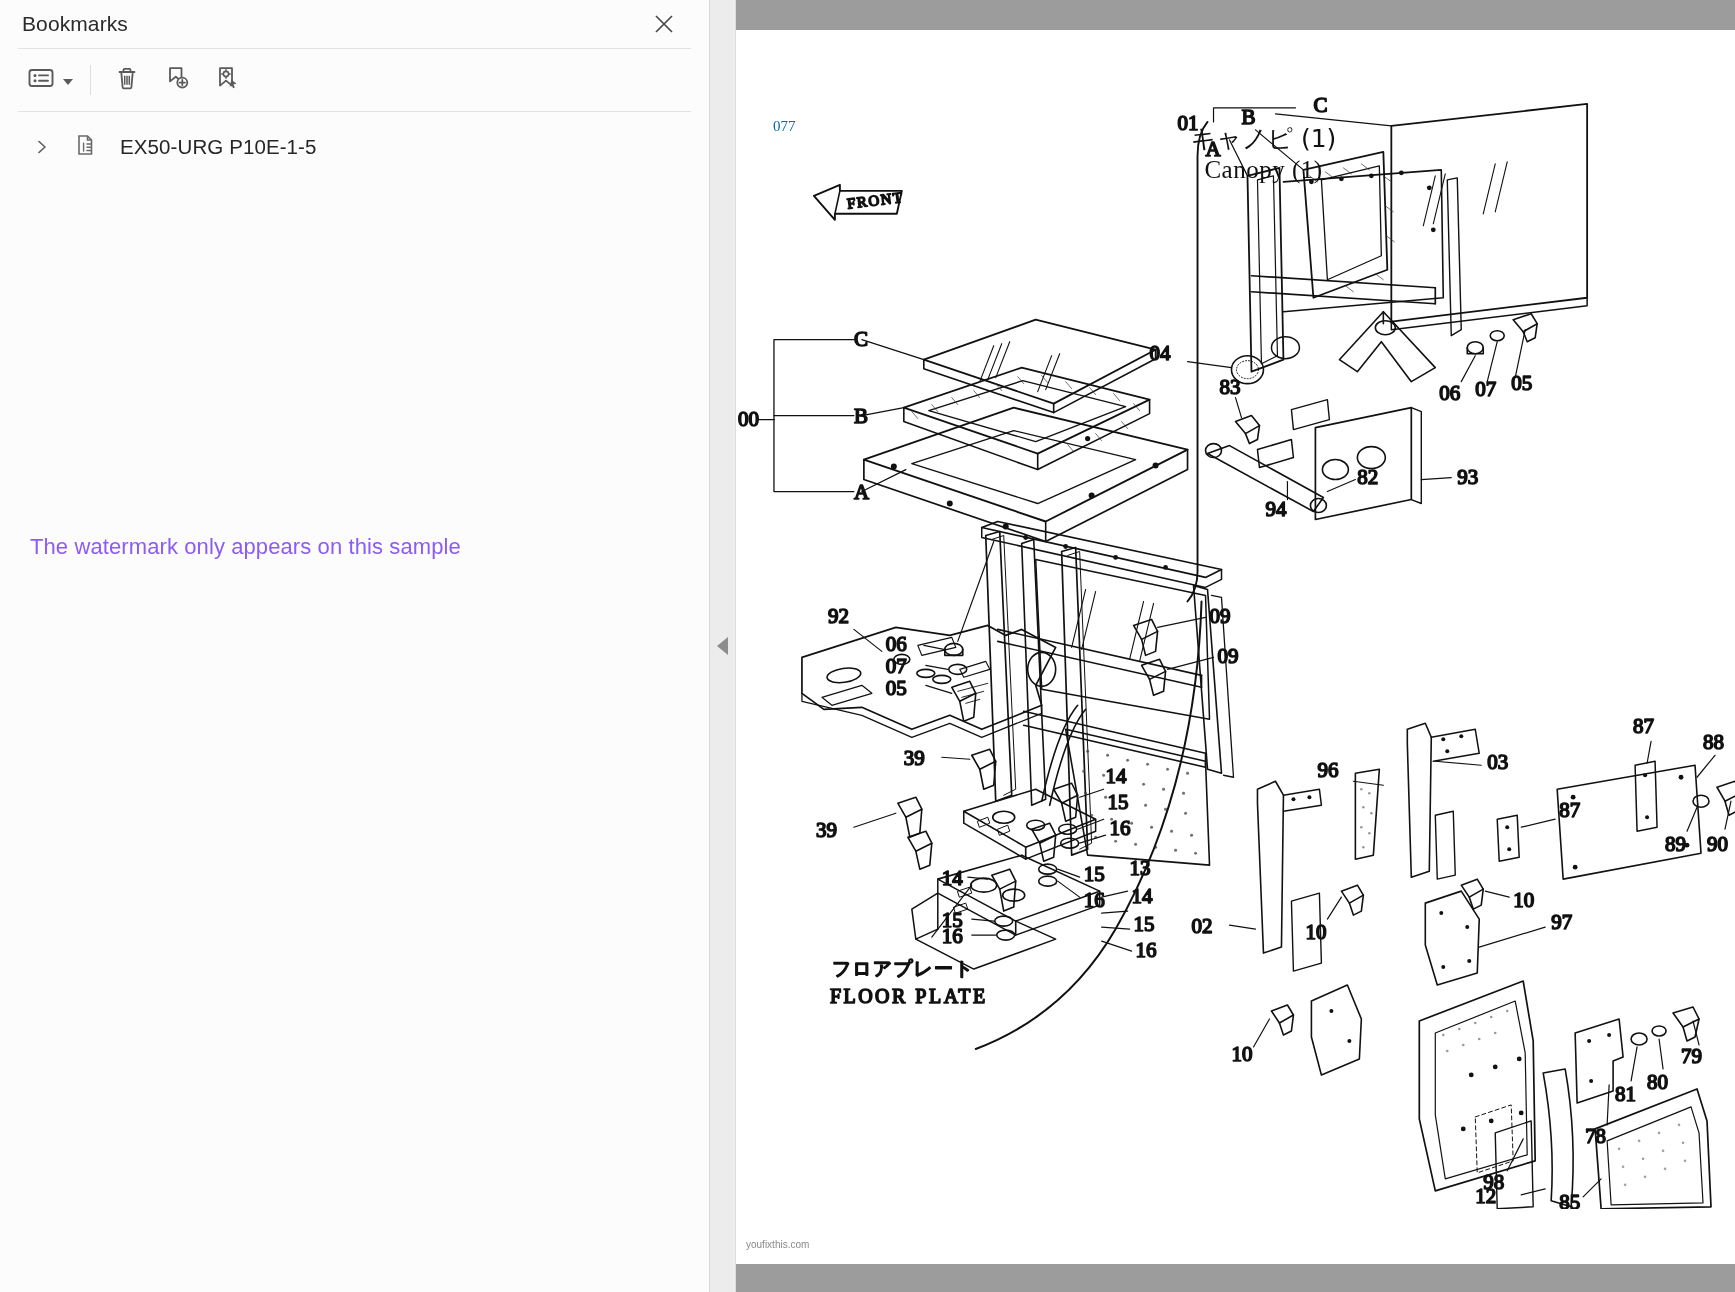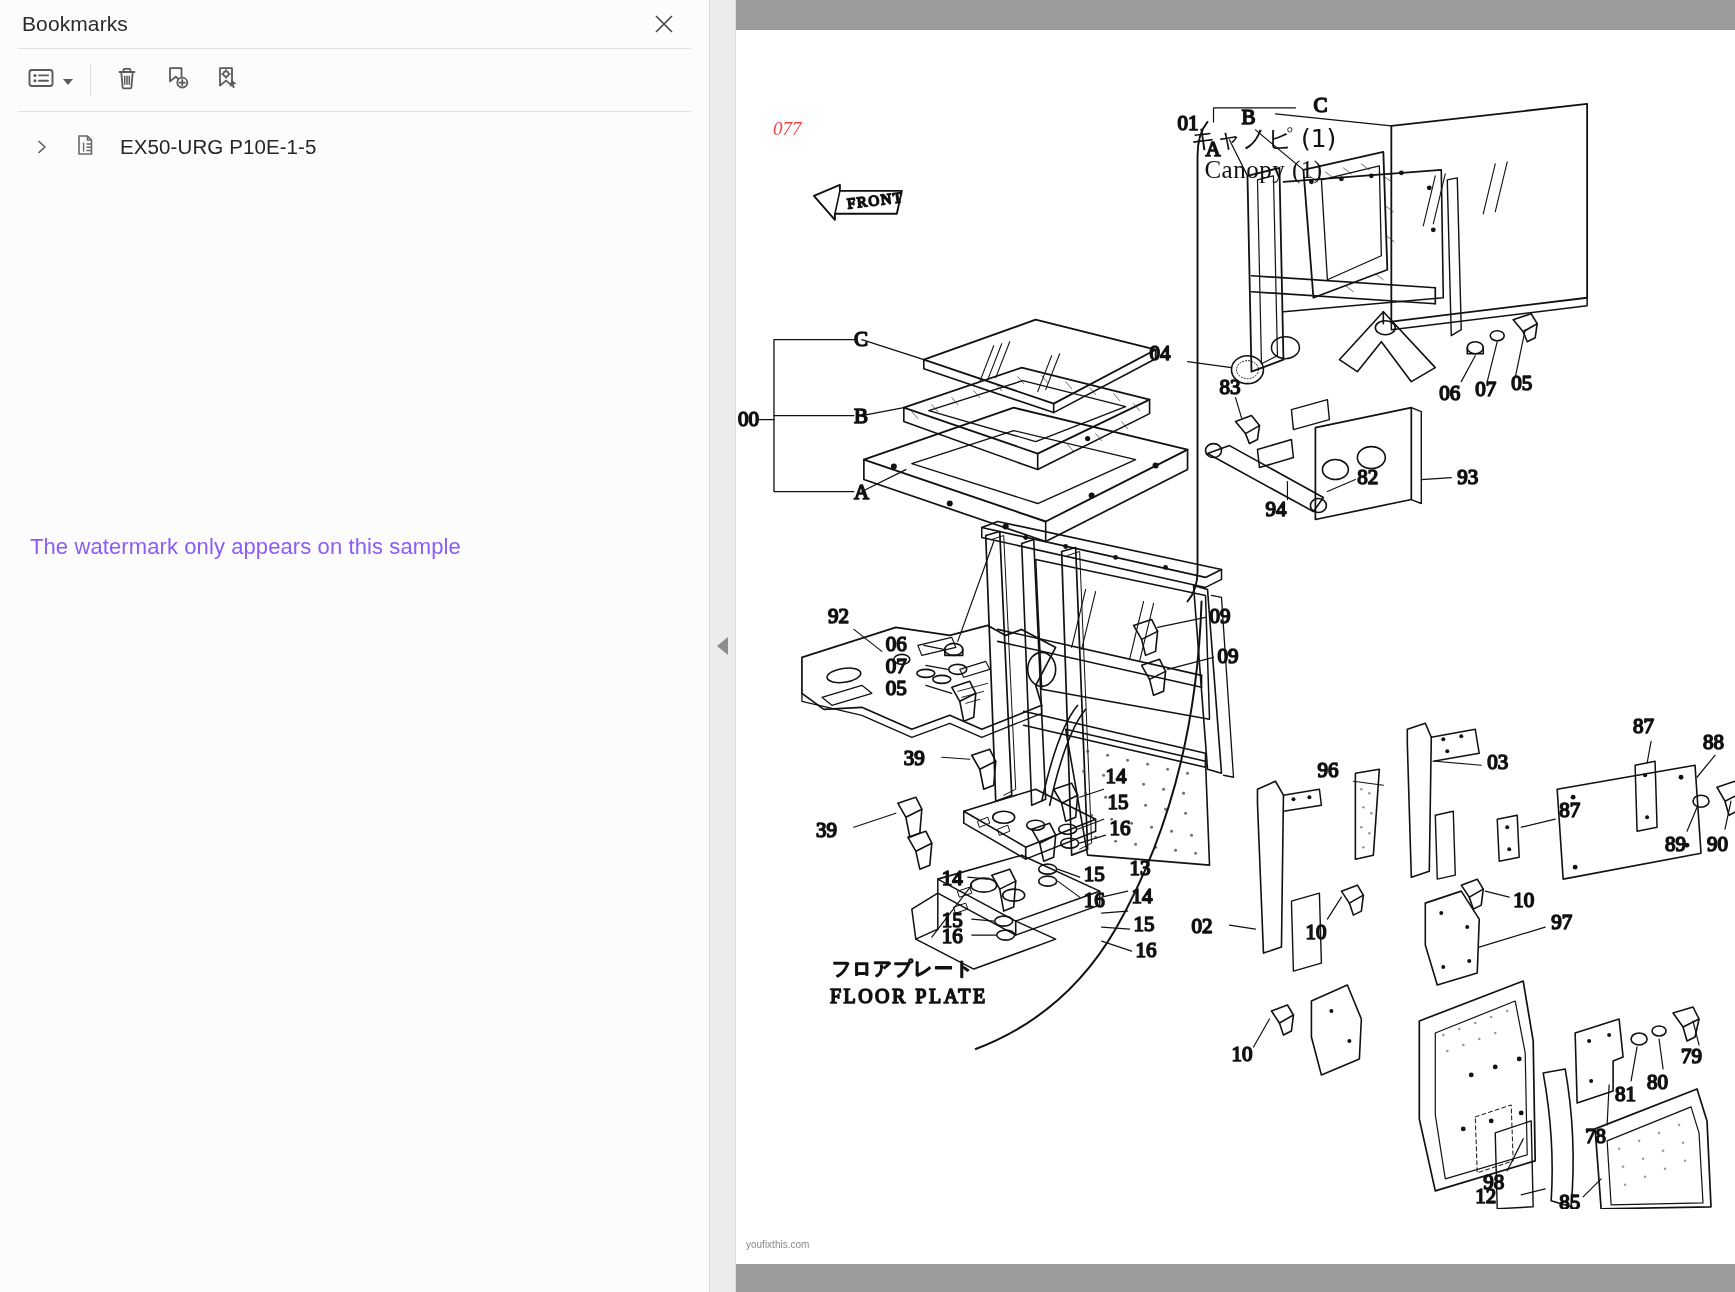--- a/index.html
+++ b/index.html
@@ -79,22 +79,22 @@
     border-bottom: 9px solid transparent; border-right: 11px solid #8d8d8d;
     cursor: pointer;
   }
   .page-area { flex: 1; position: relative; background: #fff; overflow: hidden; }
   .band { position: absolute; left: 0; right: 0; background: #9c9c9c; }
   .band-top { top: 0; height: 30px; }
   .band-bottom { bottom: 0; height: 28px; }
 
   .page { position: absolute; top: 30px; bottom: 28px; left: 0; right: 0;
           background: #fff; }
-  .pg-num { position: absolute; left: 37px; top: 88px; font-size: 19px;
-            color: #ef4444; font-family: "Liberation Serif", serif; font-style: italic; }
+  .pg-num { position: absolute; left: 37px; top: 88px; font-size: 15px;
+            color: #0369a1; font-family: "Liberation Serif", serif; }
   .pg-title { position: absolute; left: 16px; right: 0; top: 94px;
               text-align: center; padding-left: 40px; }
   .pg-title .jp { font-size: 25px; color: #111; line-height: 1.22;
                   font-family: "DejaVu Sans", sans-serif; }
   .pg-title .en { font-size: 25px; color: #111; line-height: 1.22;
                   font-family: "Liberation Serif", serif; letter-spacing: .5px; }
   .footer-url { position: absolute; left: 10px; bottom: 14px; font-size: 10px;
                 color: #8a8a8a; }
 
   .dwg { position: absolute; inset: 0; }

